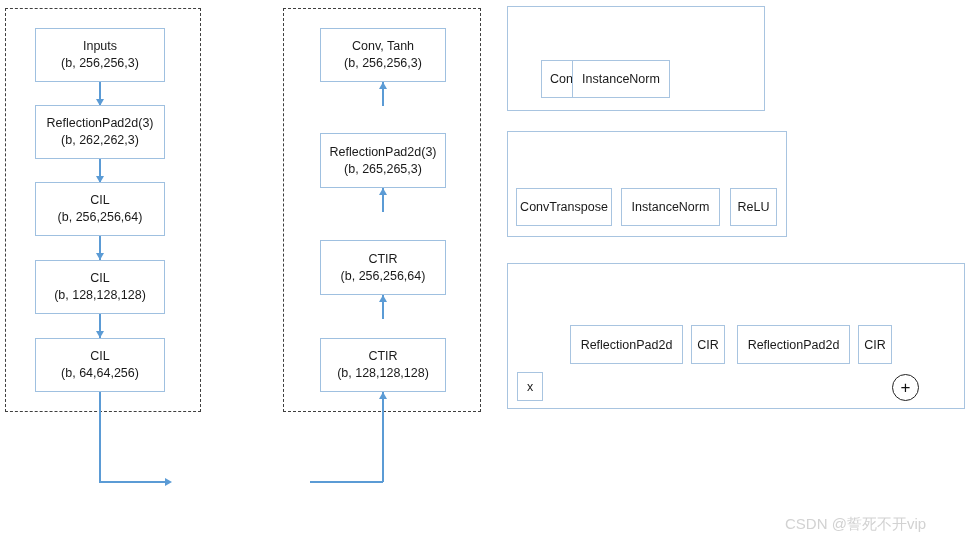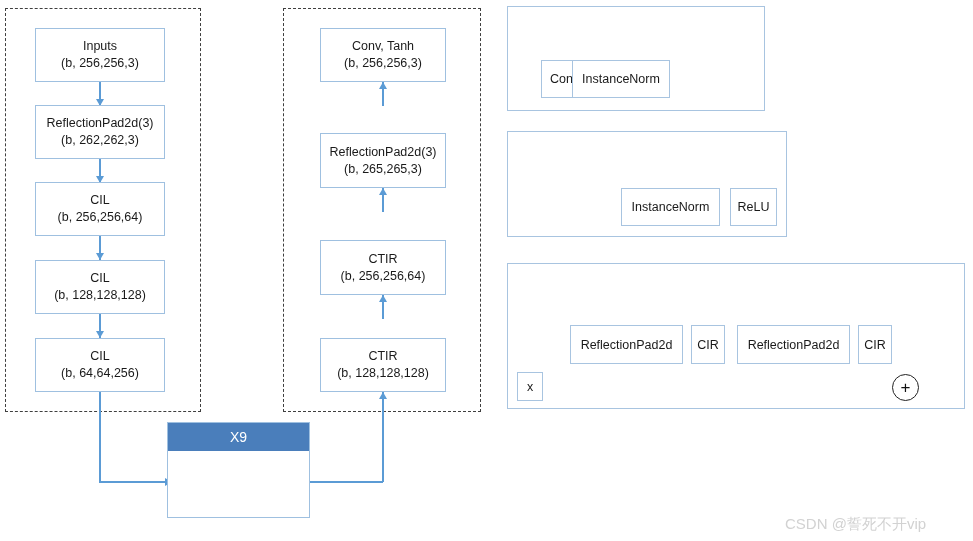--- a/index.html
+++ b/index.html
@@ -222,32 +222,29 @@
   <div class="node" style="left:320px; top:240px; width:126px; height:55px;">
     <span class="l1">CTIR</span>
     <span class="l2">(b, 256,256,64)</span>
   </div>
 
   <div class="node" style="left:320px; top:338px; width:126px; height:54px;">
     <span class="l1">CTIR</span>
     <span class="l2">(b, 128,128,128)</span>
   </div>
 
-  <div id="x9-container" style="left:167px; top:422px; width:143px; height:96px;">
-    <div id="x9-header">X9</div>
-
-  </div>
 
   <div class="legend-panel" style="left:507px; top:6px; width:258px; height:105px;"></div>
   <div class="legend-title" style="left:518px; top:9px; font-size:30px;">CIL</div>
   <div class="chip" style="left:516px; top:60px; width:47px; height:38px;margin-left:25px;">Conv</div>
   <div class="chip" style="left:572px; top:60px; width:98px; height:38px;">InstanceNorm</div>
 
   <div class="legend-panel" style="left:507px; top:131px; width:280px; height:106px;"></div>
   <div class="legend-title" style="left:518px; top:134px; font-size:30px;">CTIR</div>
+  <div class="chip" style="left:516px; top:188px; width:96px; height:38px;">ConvTranspose</div>
   <div class="chip" style="left:621px; top:188px; width:99px; height:38px;">InstanceNorm</div>
   <div class="chip" style="left:730px; top:188px; width:47px; height:38px;">ReLU</div>
 
   <div class="legend-panel" style="left:507px; top:263px; width:458px; height:146px;"></div>
   <div class="legend-title" style="left:515px; top:269px; font-size:31px;">Residual_block</div>
 
   <div class="chip" style="left:517px; top:372px; width:26px; height:29px;">x</div>
 
   <div class="conn h" style="left:543px; top:386px; width:11px;"></div>
   <div class="conn v" style="left:552.4px; top:345px; height:42px;"></div>

